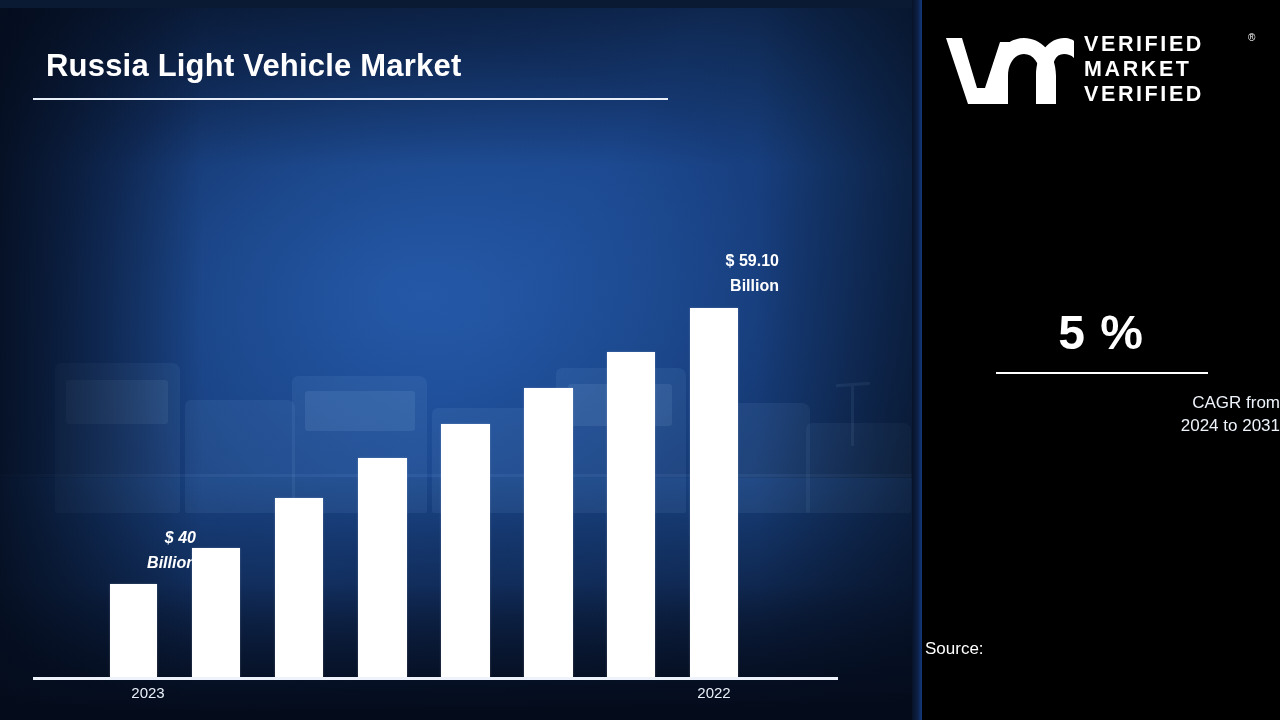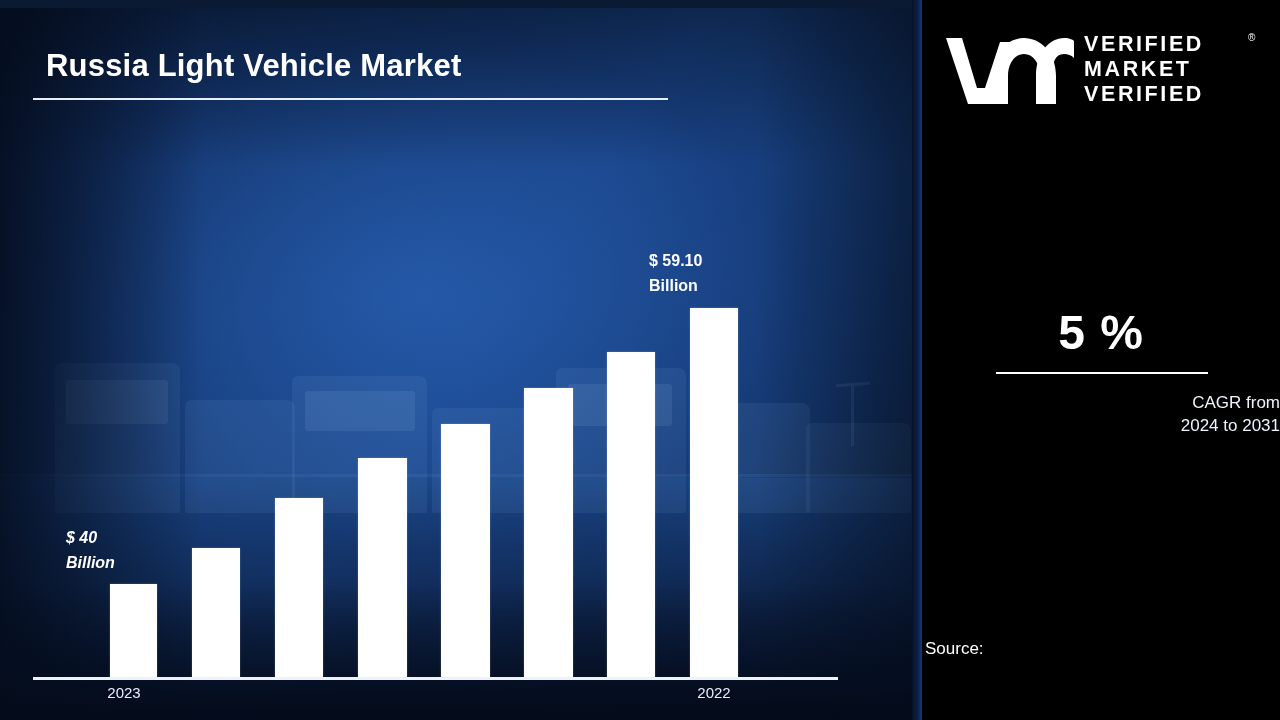--- a/index.html
+++ b/index.html
@@ -105,21 +105,21 @@
     font-size: 15px;
     color: #e9eff8;
     text-align: center;
     width: 120px;
   }
   .bar-label {
     position: absolute;
     font-size: 16px;
     font-weight: bold;
     color: #ffffff;
-    text-align: left;
+    text-align: right;
     line-height: 1.55;
     width: 130px;
   }
 
   
   #right-edge {
     position: absolute;
     left: 912px; top: 0;
     width: 10px; height: 720px;
     background: linear-gradient(90deg, #071226 0%, #0d2148 60%, #123a7e 100%);
@@ -230,21 +230,21 @@
       <div class="bar" style="left:192px; top:540px; width:48px; height:129px;"></div>
       <div class="bar" style="left:275px; top:490px; width:48px; height:179px;"></div>
       <div class="bar" style="left:358px; top:450px; width:49px; height:219px;"></div>
       <div class="bar" style="left:441px; top:416px; width:49px; height:253px;"></div>
       <div class="bar" style="left:524px; top:380px; width:49px; height:289px;"></div>
       <div class="bar" style="left:607px; top:344px; width:48px; height:325px;"></div>
       <div class="bar" style="left:690px; top:300px; width:48px; height:369px;"></div>
 
       <div id="axis-line"></div>
 
-      <div class="axis-tick-label" style="left:64px;">2023</div>
+      <div class="axis-tick-label" style="left:88px;">2023</div>
       <div class="axis-tick-label" style="left:654px;">2022</div>
 
       <div class="bar-label" style="left:66px; top:518px;font-style:italic;">
         <span>$ 40</span><br>
         <span>Billion</span>
       </div>
 
       <div class="bar-label" style="left:649px; top:241px;">
         <span>$ 59.10</span><br>
         <span>Billion</span>

